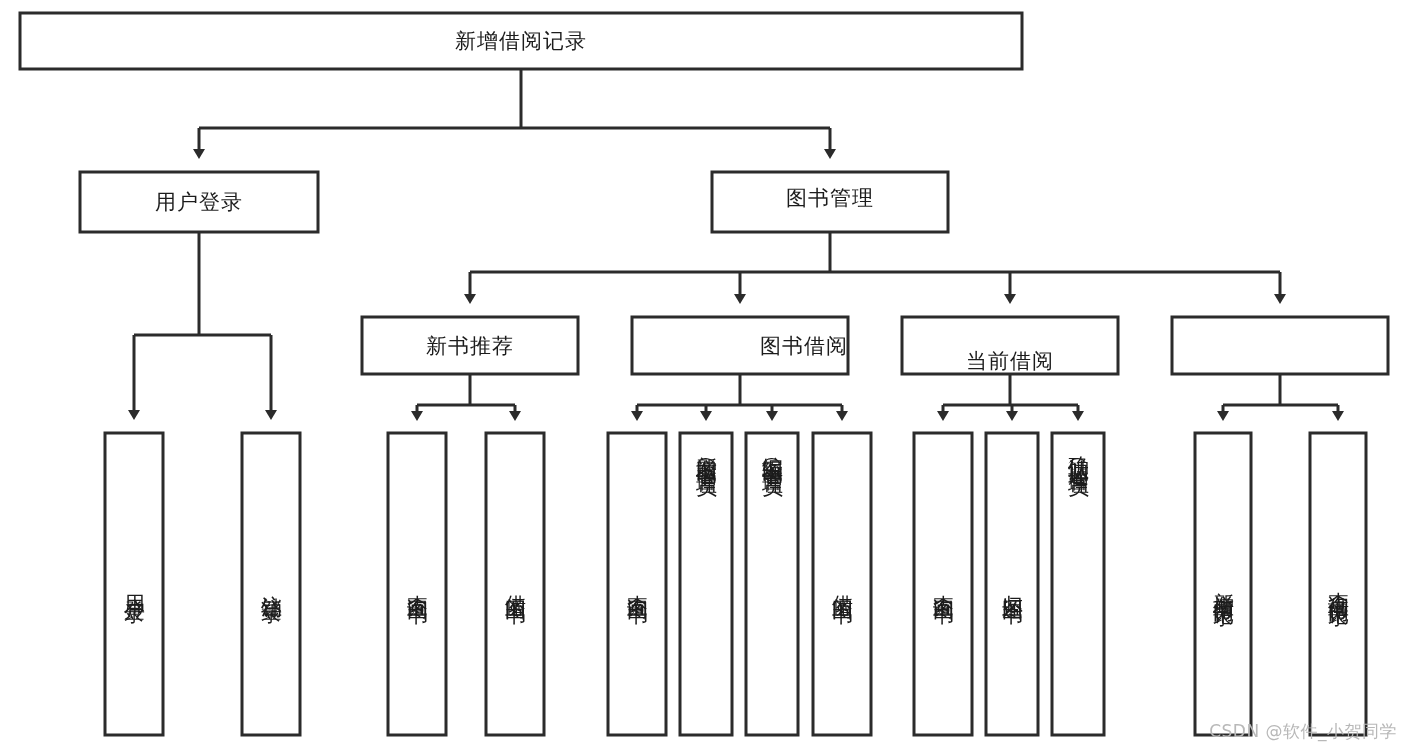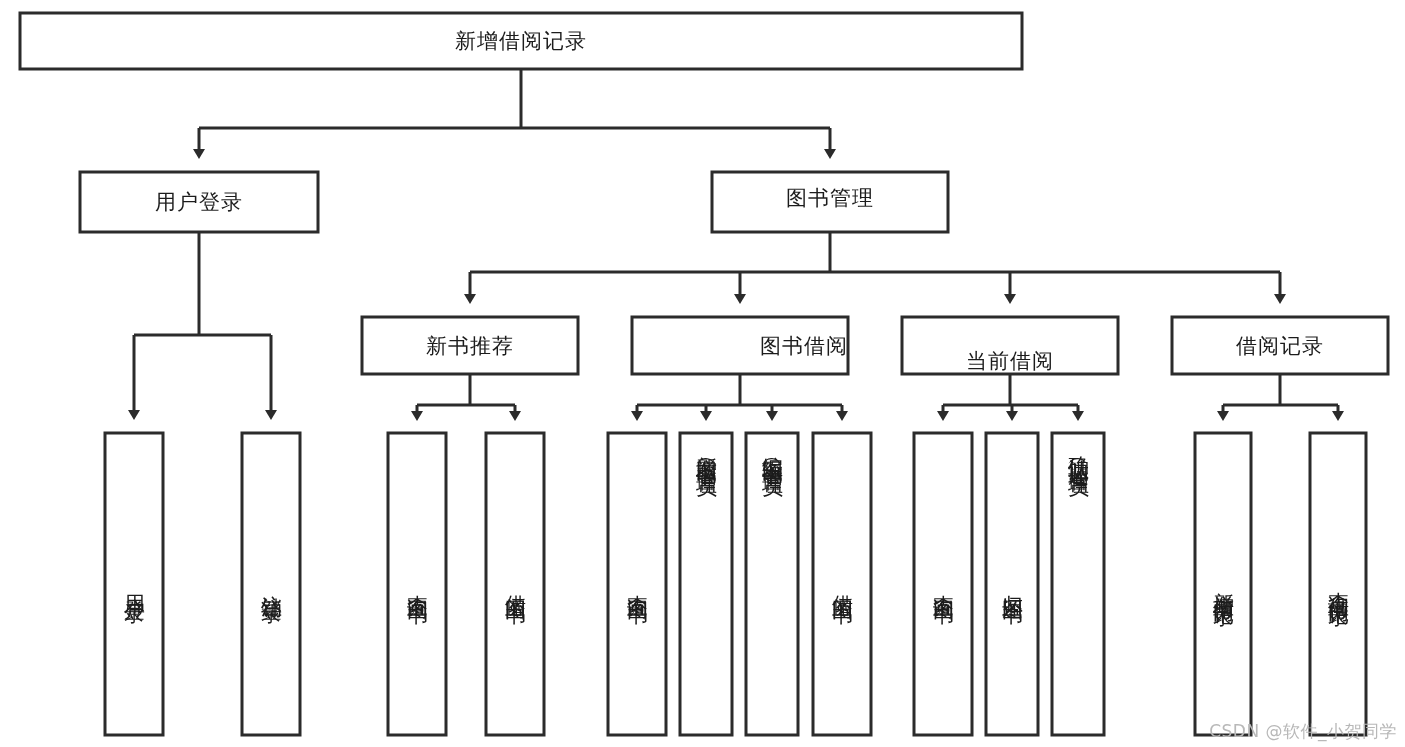--- a/index.html
+++ b/index.html
@@ -180,23 +180,20 @@
 
   <div class="htext-wrap" style="left:362px; top:317px; width:216px; height:57px;border-radius:17px;">
     <span class="htext">新书推荐</span>
   </div>
   <div class="htext-wrap" style="left:632px; top:317px; width:216px; height:57px;justify-content:flex-end;">
     <span class="htext">图书借阅</span>
   </div>
   <div class="htext-wrap" style="left:902px; top:317px; width:216px; height:57px;margin-top:15px;">
     <span class="htext">当前借阅</span>
   </div>
-  <div class="htext-wrap" style="left:1172px; top:317px; width:216px; height:57px;">
-    <span class="htext">借阅记录</span>
-  </div>
 
   <div class="vtext-wrap" style="left:105px; top:433px; width:58px; height:302px;">
     <span class="vtext">用户登录</span>
   </div>
   <div class="vtext-wrap" style="left:242px; top:433px; width:58px; height:302px;">
     <span class="vtext">注销登录</span>
   </div>
   <div class="vtext-wrap" style="left:388px; top:433px; width:58px; height:302px;">
     <span class="vtext">查询图书</span>
   </div>

